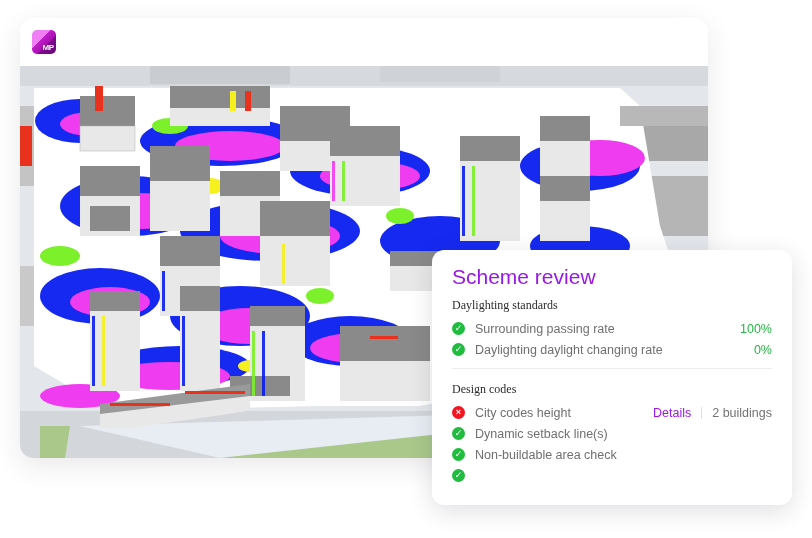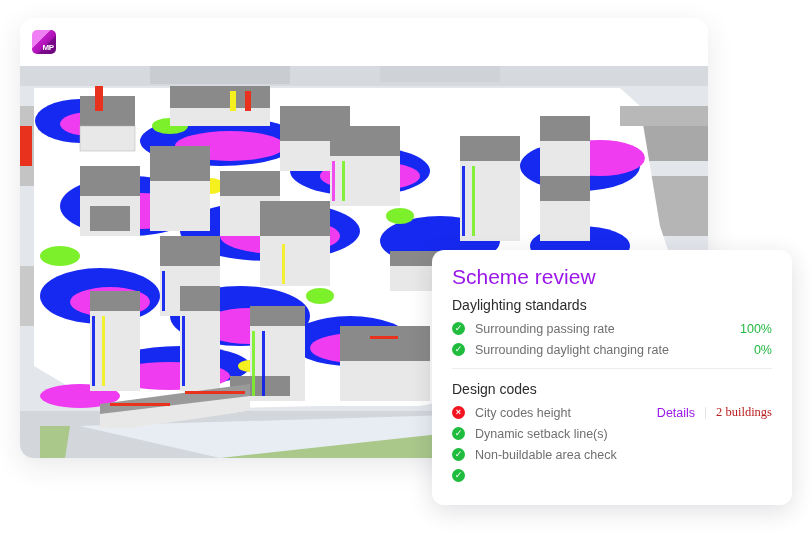--- a/index.html
+++ b/index.html
@@ -23,35 +23,35 @@
   .map-view { position: absolute; left: 0; top: 48px; width: 688px; height: 392px; background: #e6e9ee; }
   .map-view svg { display: block; width: 688px; height: 392px; }
 
   .review-card {
     position: absolute; left: 432px; top: 250px; width: 360px; height: 255px;
     background: #ffffff; border-radius: 12px;
     box-shadow: 0 6px 24px rgba(30,30,50,0.14);
     padding: 16px 20px 0 20px;
   }
   .card-title { color: #9b17e8; font-size: 21px; height: 22px; line-height: 22px; margin-bottom: 7px; }
-  .section-title { color: #2b2b2b; font-size: 14px; height: 20px; line-height: 20px; margin-bottom: 3px; }
+  .section-title { color: #2b2b2b; font-size: 12px; height: 20px; line-height: 20px; margin-bottom: 3px; font-family: Liberation Serif, serif; }
   .check-row { display: flex; align-items: center; height: 21px; font-size: 12.5px; color: #6f6f6f; }
   .status-icon {
     width: 13px; height: 13px; border-radius: 50%; margin-right: 10px; flex: 0 0 13px;
     display: flex; align-items: center; justify-content: center; color: #fff; font-size: 9px; font-weight: bold; line-height: 1;
   }
   .status-icon.pass { background: #1fbc3e; }
   .status-icon.fail { background: #f2141e; }
   .row-label { flex: 1; }
   .row-value { color: #22b842; text-align: right; }
   .divider { height: 1px; background: #ececec; margin: 8px 0 10px 0; }
   .row-actions { display: flex; align-items: center; text-align: center; }
   .details-link { color: #9b17e8; cursor: pointer; }
   .sep { width: 1px; height: 12px; background: #e3e3e3; margin: 0 10px; }
-  .fail-count { color: #b91c1c; font-family: Liberation Serif, serif; }
+  .fail-count { color: #737373; }
 </style>
 </head>
 <body>
 
 <div class="main-window">
   <div class="app-logo">
     <span>MP</span>
   </div>
 
   <div class="map-view">
@@ -191,21 +191,21 @@
   <div class="card-title">Scheme review</div>
 
   <div class="section-title">Daylighting standards</div>
   <div class="check-row">
     <span class="status-icon pass">✓</span>
     <span class="row-label">Surrounding passing rate</span>
     <span class="row-value">100%</span>
   </div>
   <div class="check-row">
     <span class="status-icon pass">✓</span>
-    <span class="row-label">Surrounding daylight changing rate</span>
+    <span class="row-label">Daylighting daylight changing rate</span>
     <span class="row-value">0%</span>
   </div>
 
   <div class="divider"></div>
 
   <div class="section-title">Design codes</div>
   <div class="check-row">
     <span class="status-icon fail">×</span>
     <span class="row-label">City codes height</span>
     <span class="row-actions">

